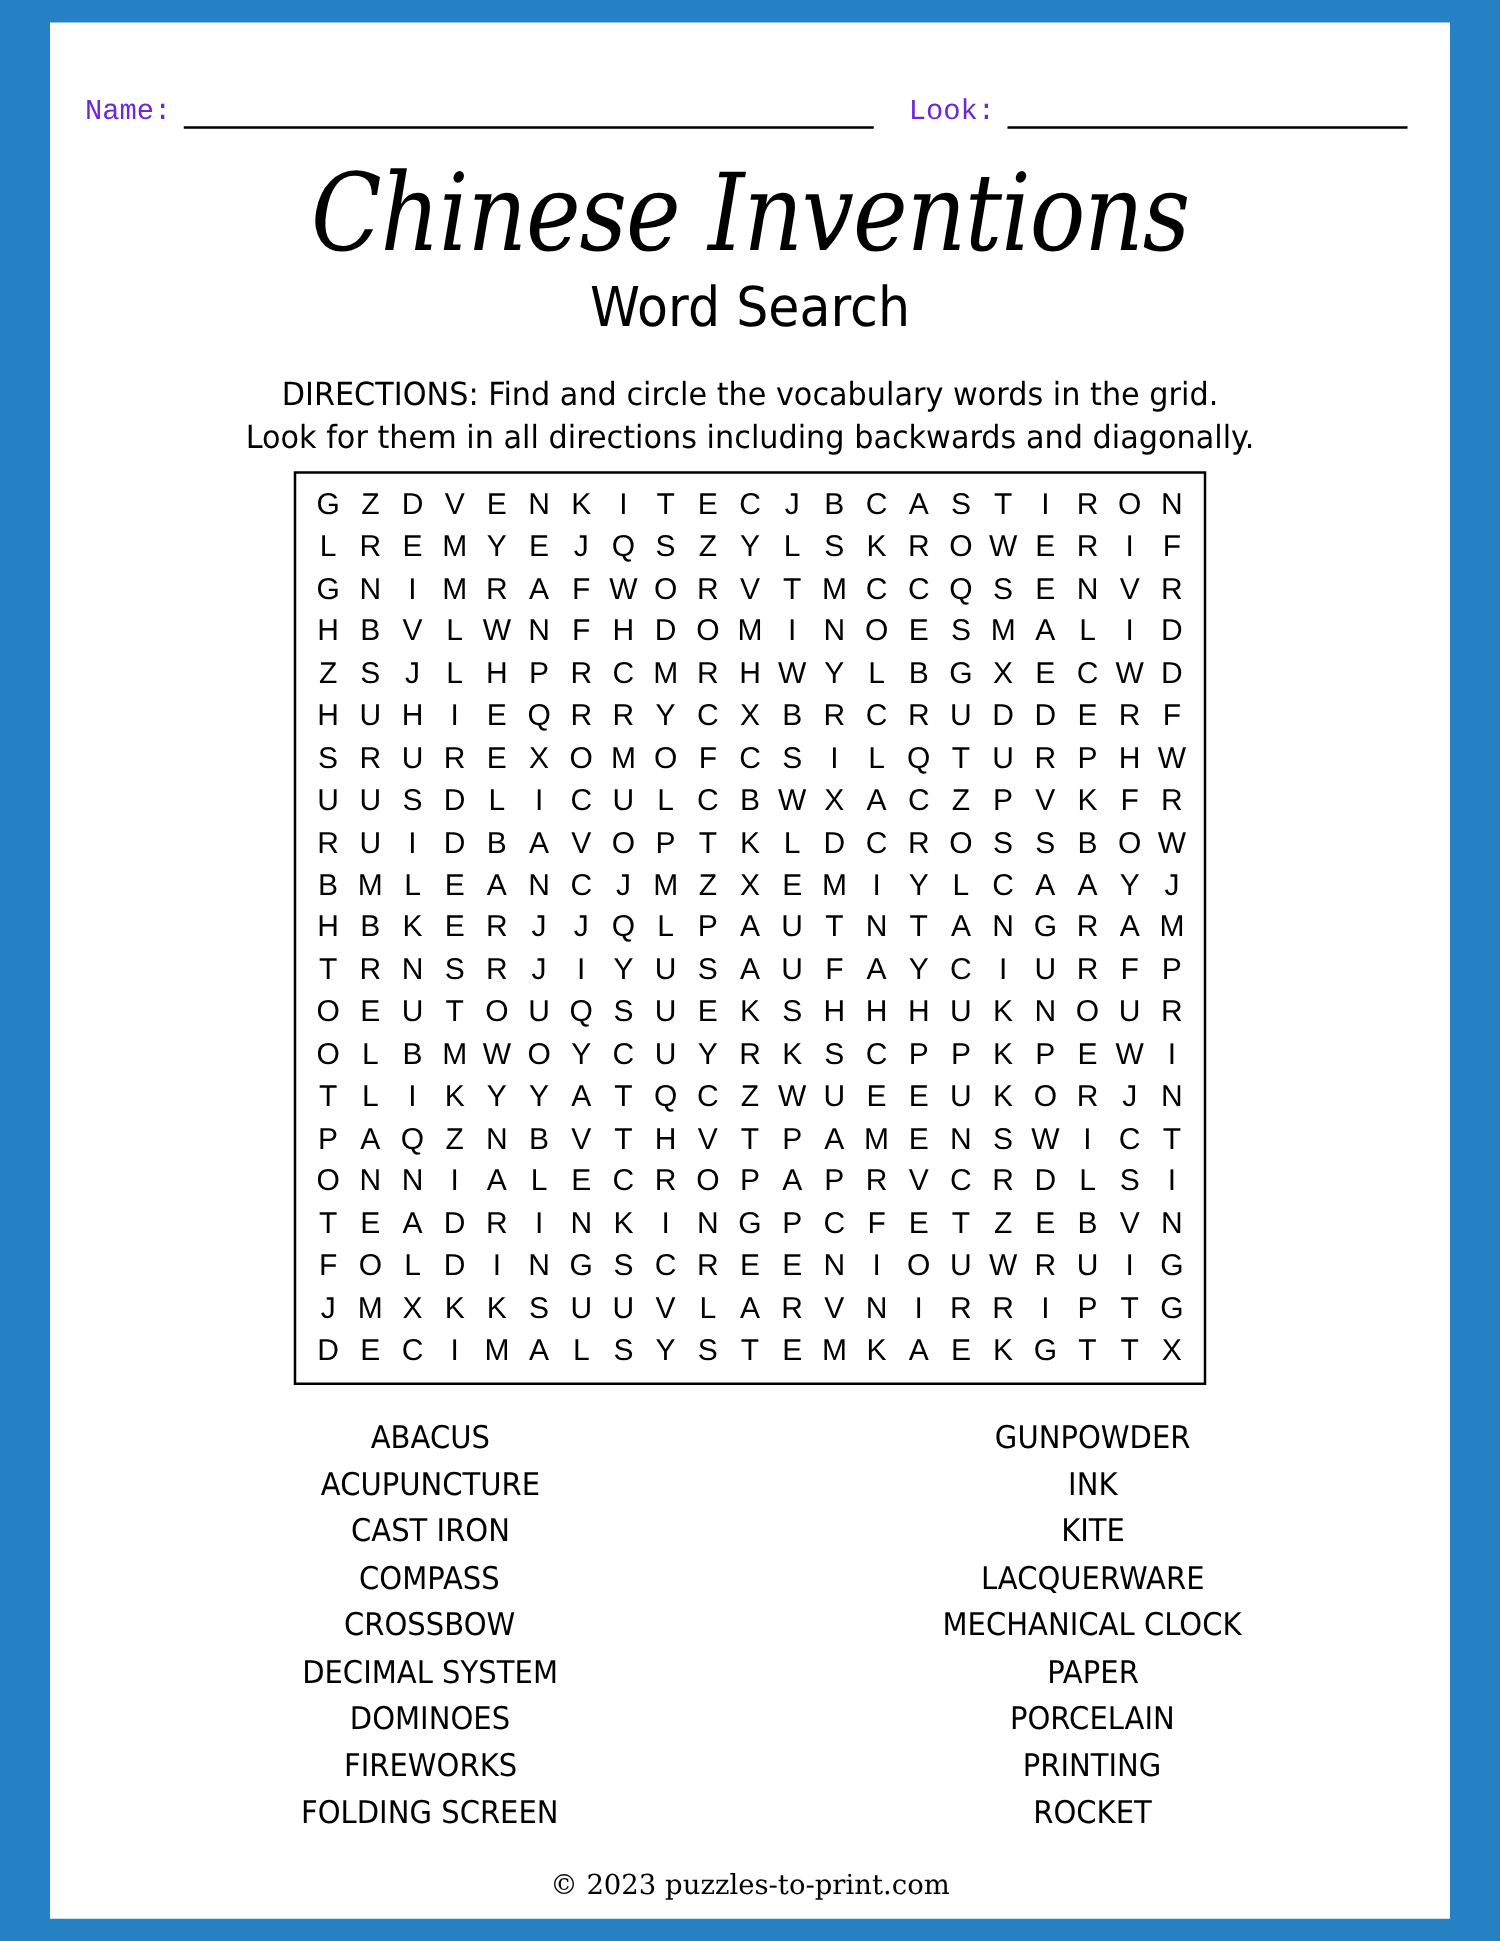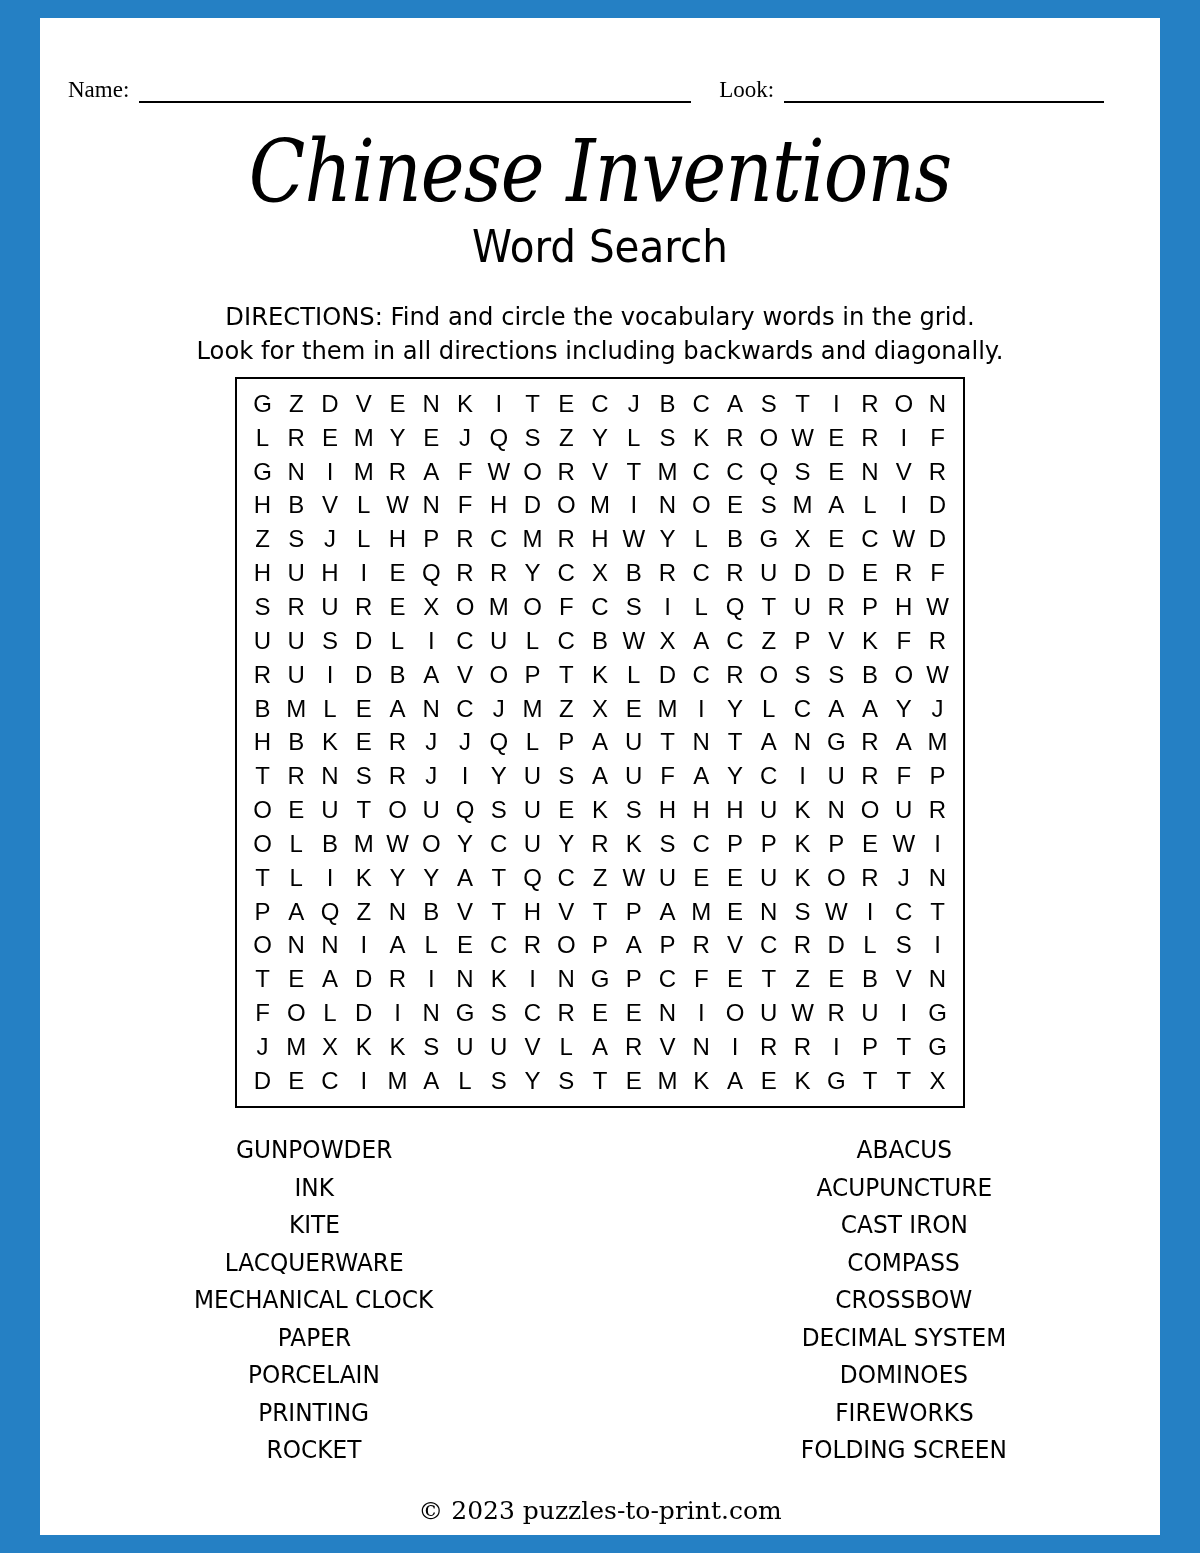--- a/index.html
+++ b/index.html
@@ -29,23 +29,23 @@
     left: 0;
     top: 45px;
     width: 1120px;
     height: 40px;
     display: flex;
     align-items: flex-end;
     padding: 0 28px;
     box-sizing: border-box;
   }
   .nd-label {
-    font-family: Liberation Serif, serif;
+    font-family: Liberation Mono, monospace;
     font-size: 23px;
-    color: #000000;
+    color: #6d28d9;
     white-space: nowrap;
     line-height: 1;
     padding-bottom: 2px;
   }
   .nd-rule {
     border-bottom: 2.5px solid #000;
     height: 1px;
   }
   .rule-name { width: 552px; margin-left: 10px; }
   .rule-date { width: 320px; margin-left: 10px; }
@@ -157,21 +157,21 @@
   }
 
   
   .footer {
     position: absolute;
     left: 0;
     top: 1478px;
     width: 1120px;
     text-align: center;
     font-family: "DejaVu Serif", serif;
-    font-size: 25px;
+    font-size: 22px;
     color: #000;
   }
 </style>
 </head>
 <body>
 
 <div class="page">
 
   <div class="namedate">
     <span class="nd-label">Name:</span>
@@ -671,39 +671,39 @@
           <span class="cell">K</span>
           <span class="cell">G</span>
           <span class="cell">T</span>
           <span class="cell">T</span>
           <span class="cell">X</span>
         </div>
       </div>
   </div>
 
   <div class="wordlist">
+    <div class="wl-col wl-col-1" id="wl-col-0">
+        <div class="wl-word">ABACUS</div>
+        <div class="wl-word">ACUPUNCTURE</div>
+        <div class="wl-word">CAST IRON</div>
+        <div class="wl-word">COMPASS</div>
+        <div class="wl-word">CROSSBOW</div>
+        <div class="wl-word">DECIMAL SYSTEM</div>
+        <div class="wl-word">DOMINOES</div>
+        <div class="wl-word">FIREWORKS</div>
+        <div class="wl-word">FOLDING SCREEN</div>
+      </div>
     <div class="wl-col wl-col-2" id="wl-col-1">
         <div class="wl-word">GUNPOWDER</div>
         <div class="wl-word">INK</div>
         <div class="wl-word">KITE</div>
         <div class="wl-word">LACQUERWARE</div>
         <div class="wl-word">MECHANICAL CLOCK</div>
         <div class="wl-word">PAPER</div>
         <div class="wl-word">PORCELAIN</div>
         <div class="wl-word">PRINTING</div>
         <div class="wl-word">ROCKET</div>
       </div>
-    <div class="wl-col wl-col-1" id="wl-col-0">
-        <div class="wl-word">ABACUS</div>
-        <div class="wl-word">ACUPUNCTURE</div>
-        <div class="wl-word">CAST IRON</div>
-        <div class="wl-word">COMPASS</div>
-        <div class="wl-word">CROSSBOW</div>
-        <div class="wl-word">DECIMAL SYSTEM</div>
-        <div class="wl-word">DOMINOES</div>
-        <div class="wl-word">FIREWORKS</div>
-        <div class="wl-word">FOLDING SCREEN</div>
-      </div>
   </div>
 
   <div class="footer">© 2023 puzzles-to-print.com</div>
 
 </div>
 
 </body></html>

